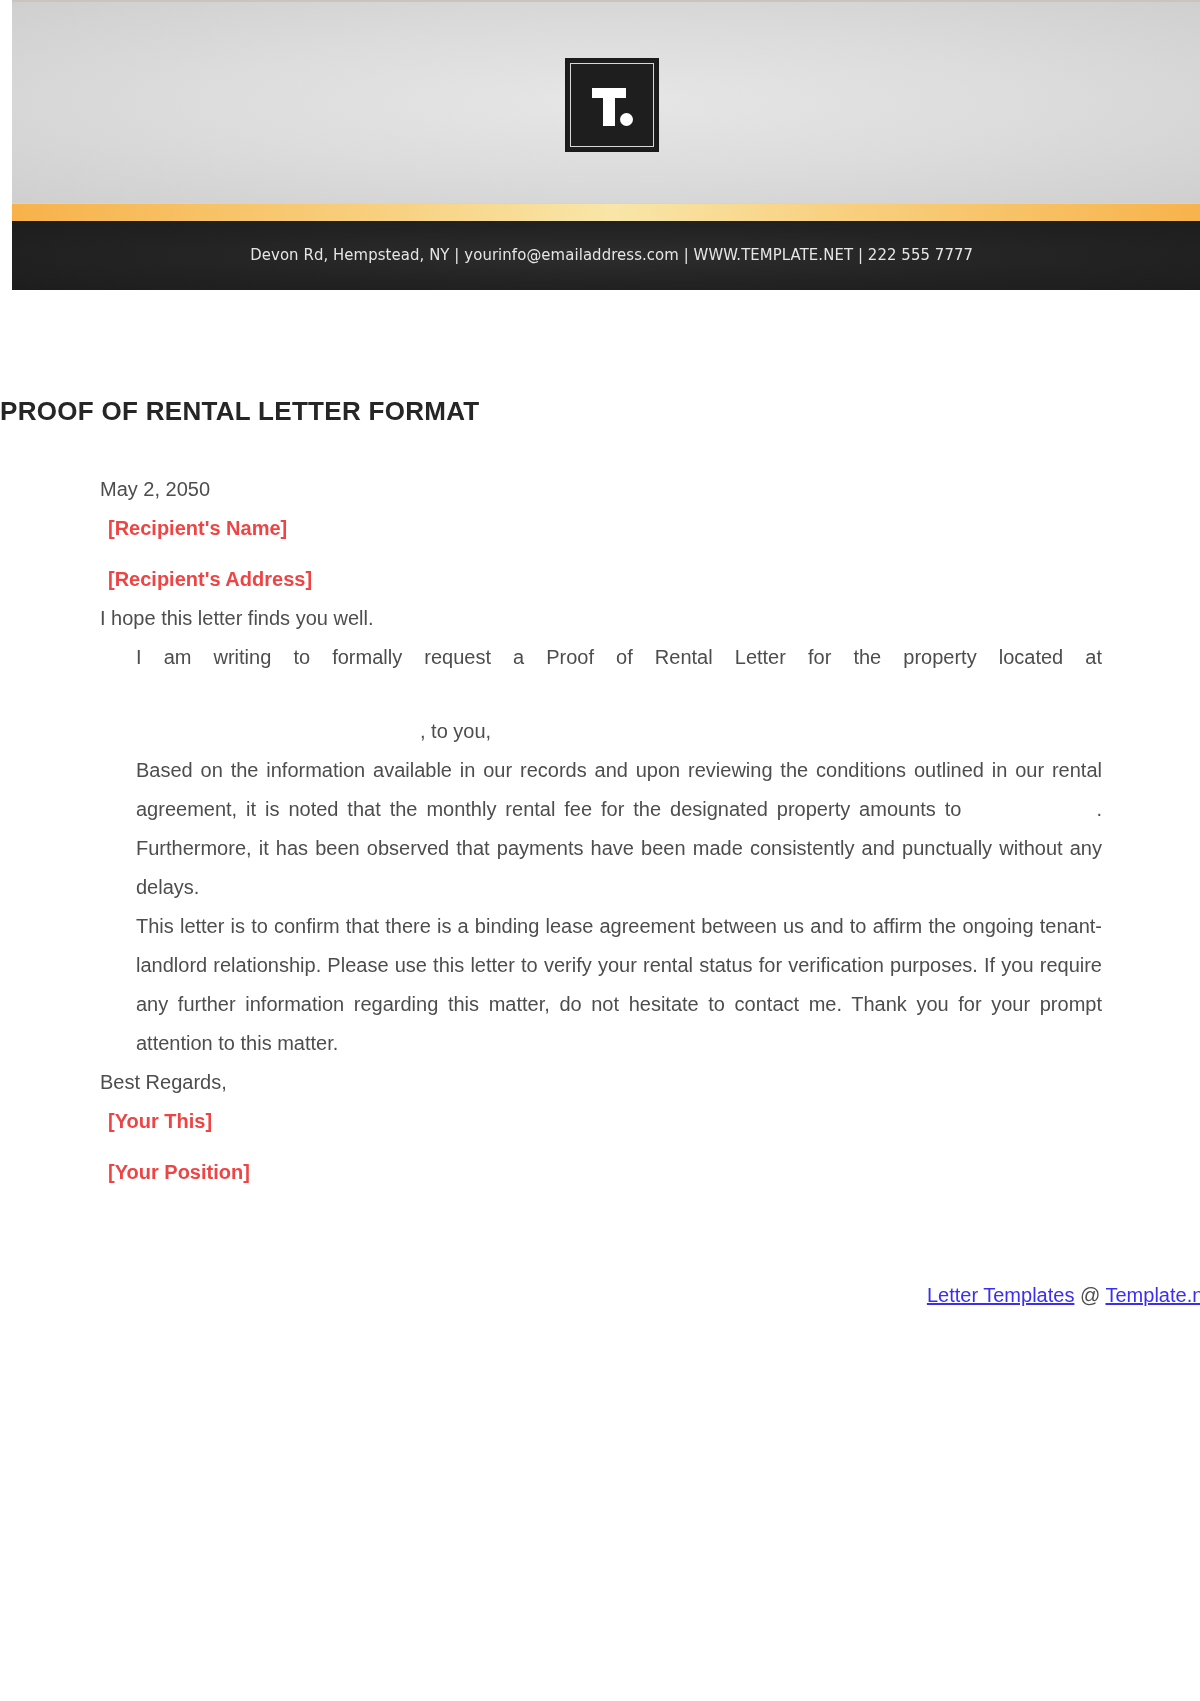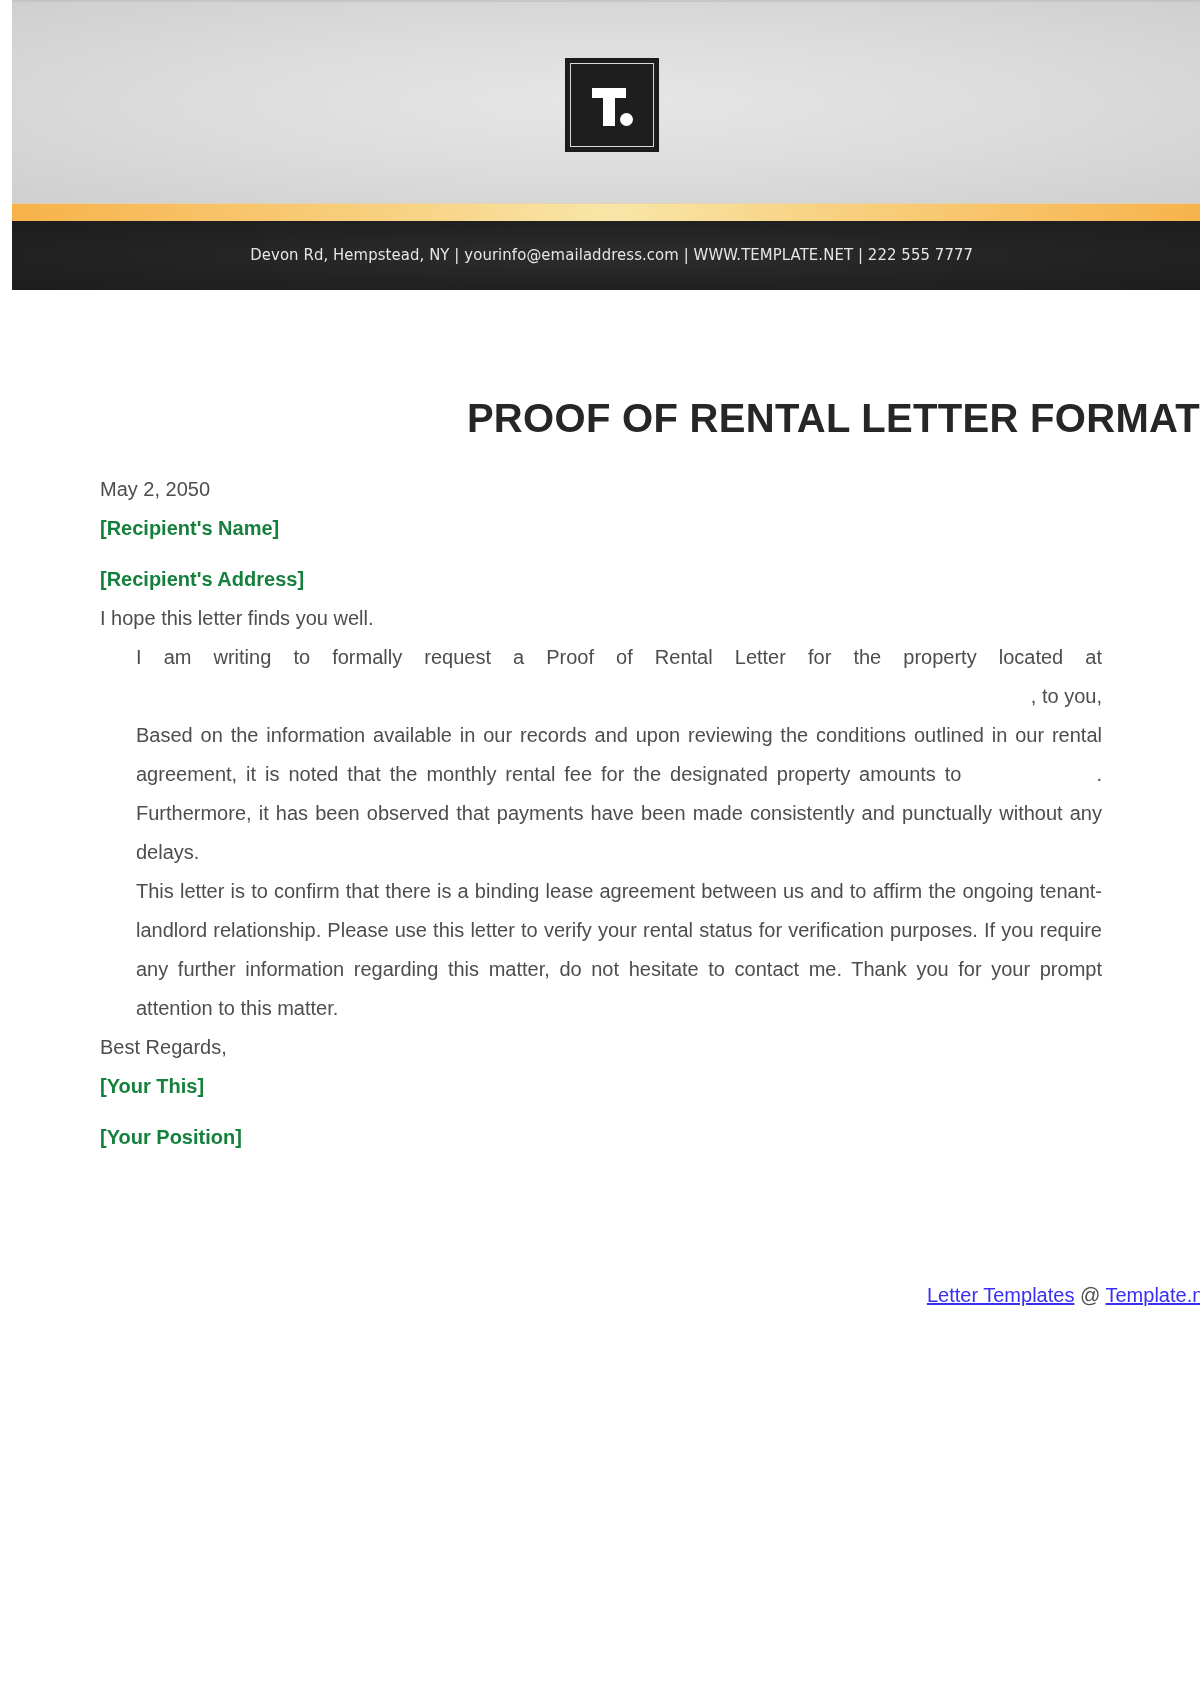--- a/index.html
+++ b/index.html
@@ -50,30 +50,30 @@
       display: flex; align-items: center; justify-content: center;
     }
     .contact-text {
       color: #e6e6e6; font-size: 16px; letter-spacing: 0.1px;
       font-family: "DejaVu Sans", sans-serif;
       transform: scaleX(0.93);
       white-space: nowrap;
       margin-top: -2px;
     }
     .title {
-      position: absolute; left: 0; top: 396px; width: 1200px; text-align: right;
-      font-size: 40px; font-weight: bold; color: #262626; letter-spacing: 0.3px;
+      position: absolute; left: 0; top: 396px; width: 1200px; text-align: left;
+      font-size: 26px; font-weight: bold; color: #262626; letter-spacing: 0.3px;
       font-family: "Liberation Sans", sans-serif;
     }
     .body-area {
       position: absolute; left: 100px; top: 470px; width: 1002px;
       font-size: 20px; line-height: 39px; color: #4d4d4d;
     }
     .line { display: block; }
-    .bold { font-weight: bold; color: #15803d; }
+    .bold { font-weight: bold; color: #ef4444; margin-left: 8px; }
     .gap { height: 12px; }
     .justify { text-align: justify; text-align-last: left; margin-left: 36px; }
     .blank { display: inline-block; }
     .footer-links {
       position: absolute; left: 0; top: 1284px; width: 1200px; text-align: right;
       font-size: 20px; color: #4d4d4d; padding-left: 20px;
     }
     .footer-links a { color: #3a2ef0; text-decoration: underline; }
   </style>
 </head>
@@ -98,21 +98,21 @@
 
 <div class="body-area">
   <span class="line">May 2, 2050</span>
   <span class="line bold">[Recipient's Name]</span>
   <div class="gap"></div>
   <span class="line bold">[Recipient's Address]</span>
   <span class="line">I hope this letter finds you well.</span>
 
   <div>
     <span class="line justify" style="text-align-last: justify;">I am writing to formally request a Proof of Rental Letter for the property located at</span>
-    <span class="line" style="display:flex; justify-content:flex-end;">
+    <span class="line" style="display:flex; justify-content:flex-start;margin-top:35px;">
       <span><span class="blank" style="width:320px"></span><span>, to you,</span></span>
     </span>
   </div>
 
   <div class="justify">
     <span>Based on the information available in our records and upon reviewing the conditions outlined in our rental agreement, it is noted that the monthly rental fee for the designated property amounts to</span><span class="blank" style="width:135px"></span><span>. Furthermore, it has been observed that payments have been made consistently and punctually without any delays.</span>
   </div>
 
   <div class="justify">This letter is to confirm that there is a binding lease agreement between us and to affirm the ongoing tenant-landlord relationship. Please use this letter to verify your rental status for verification purposes. If you require any further information regarding this matter, do not hesitate to contact me. Thank you for your prompt attention to this matter.</div>
 

